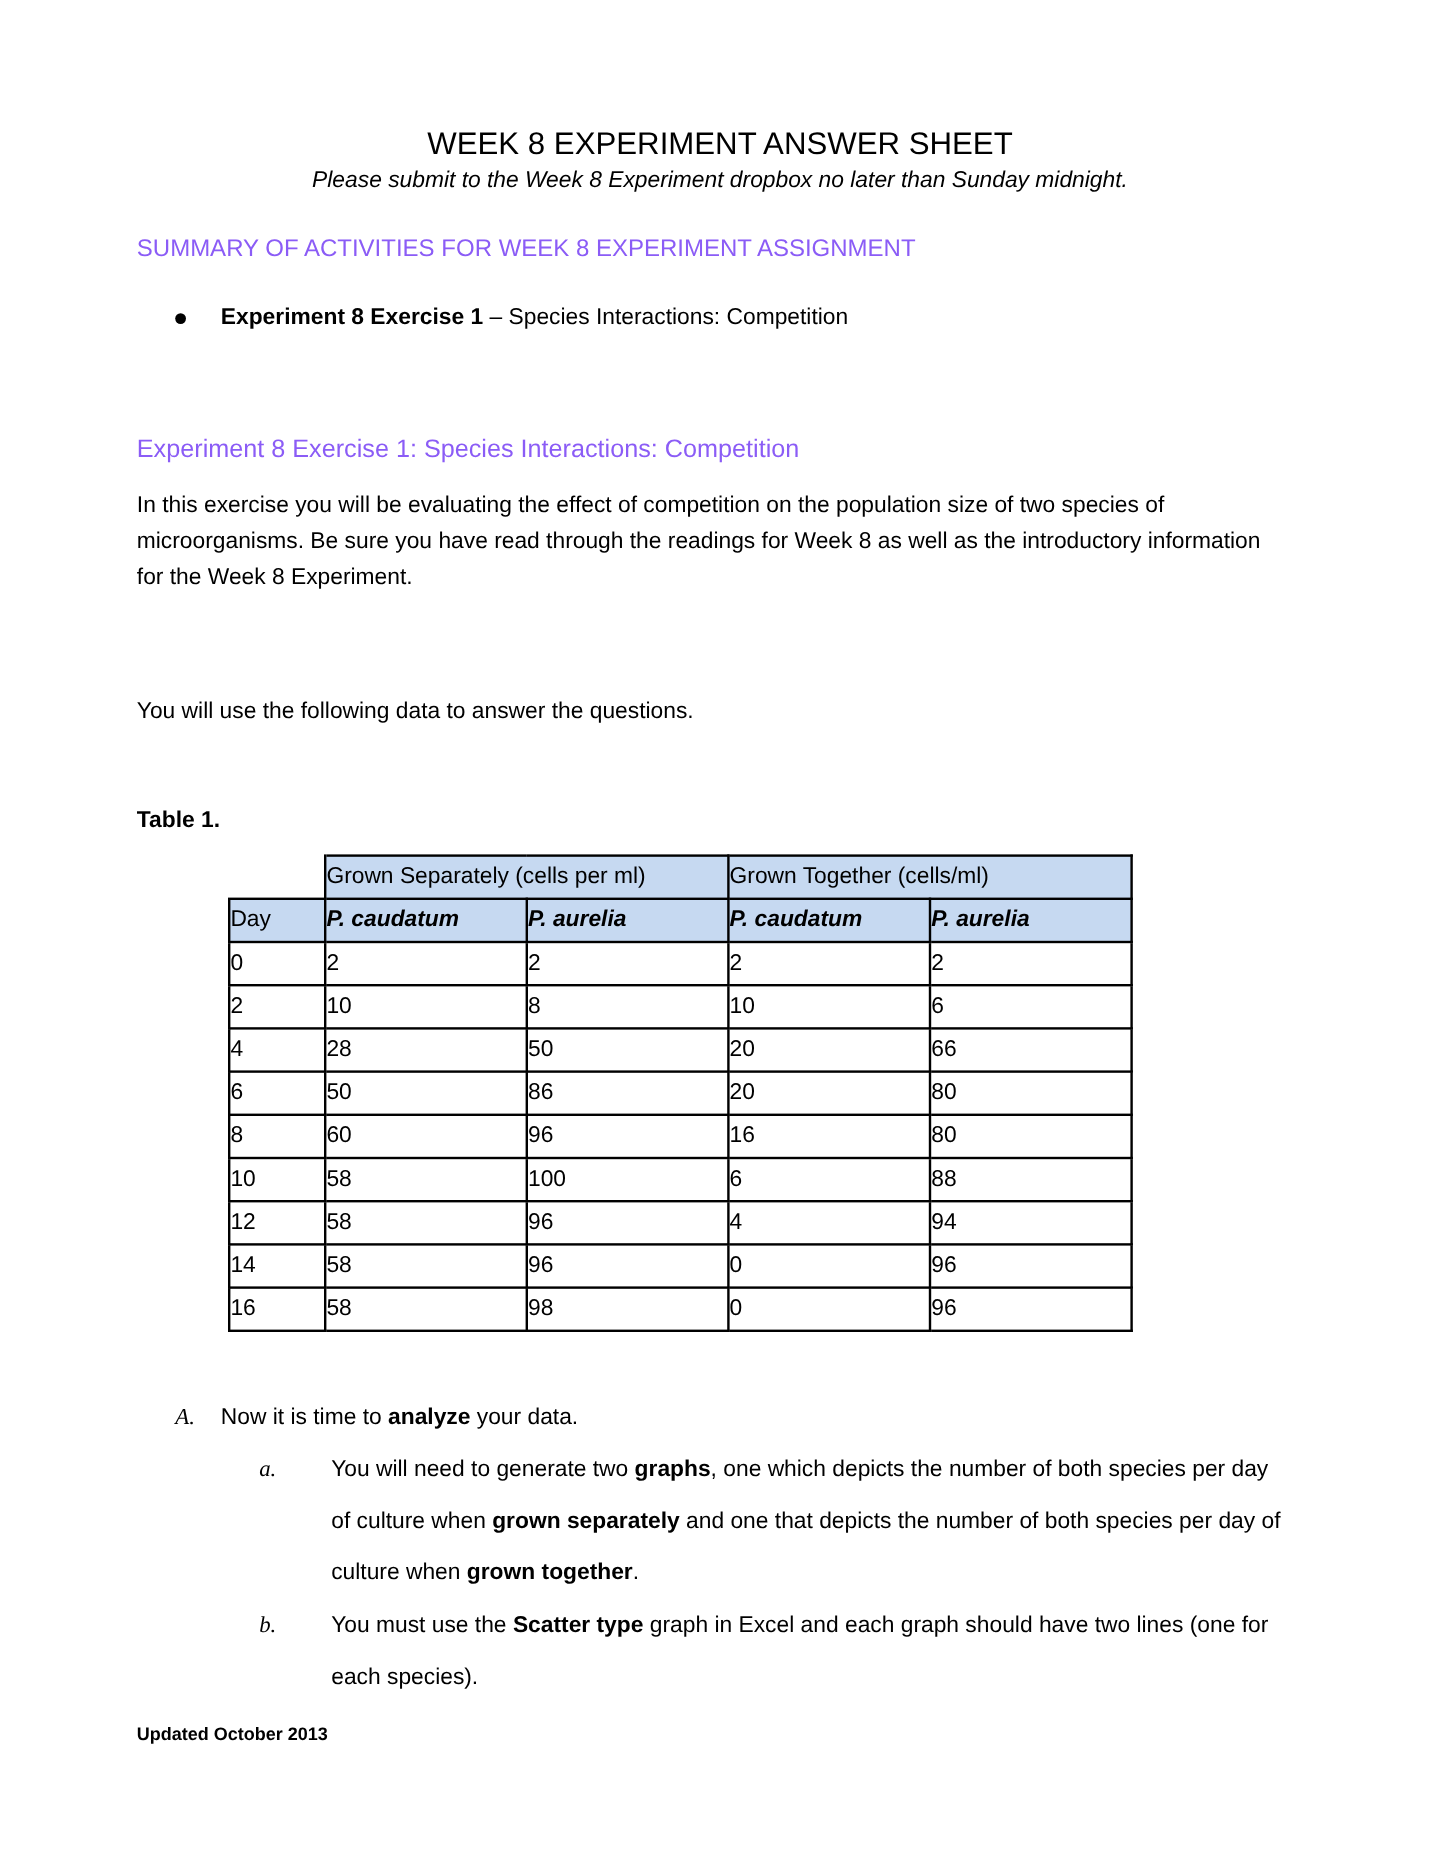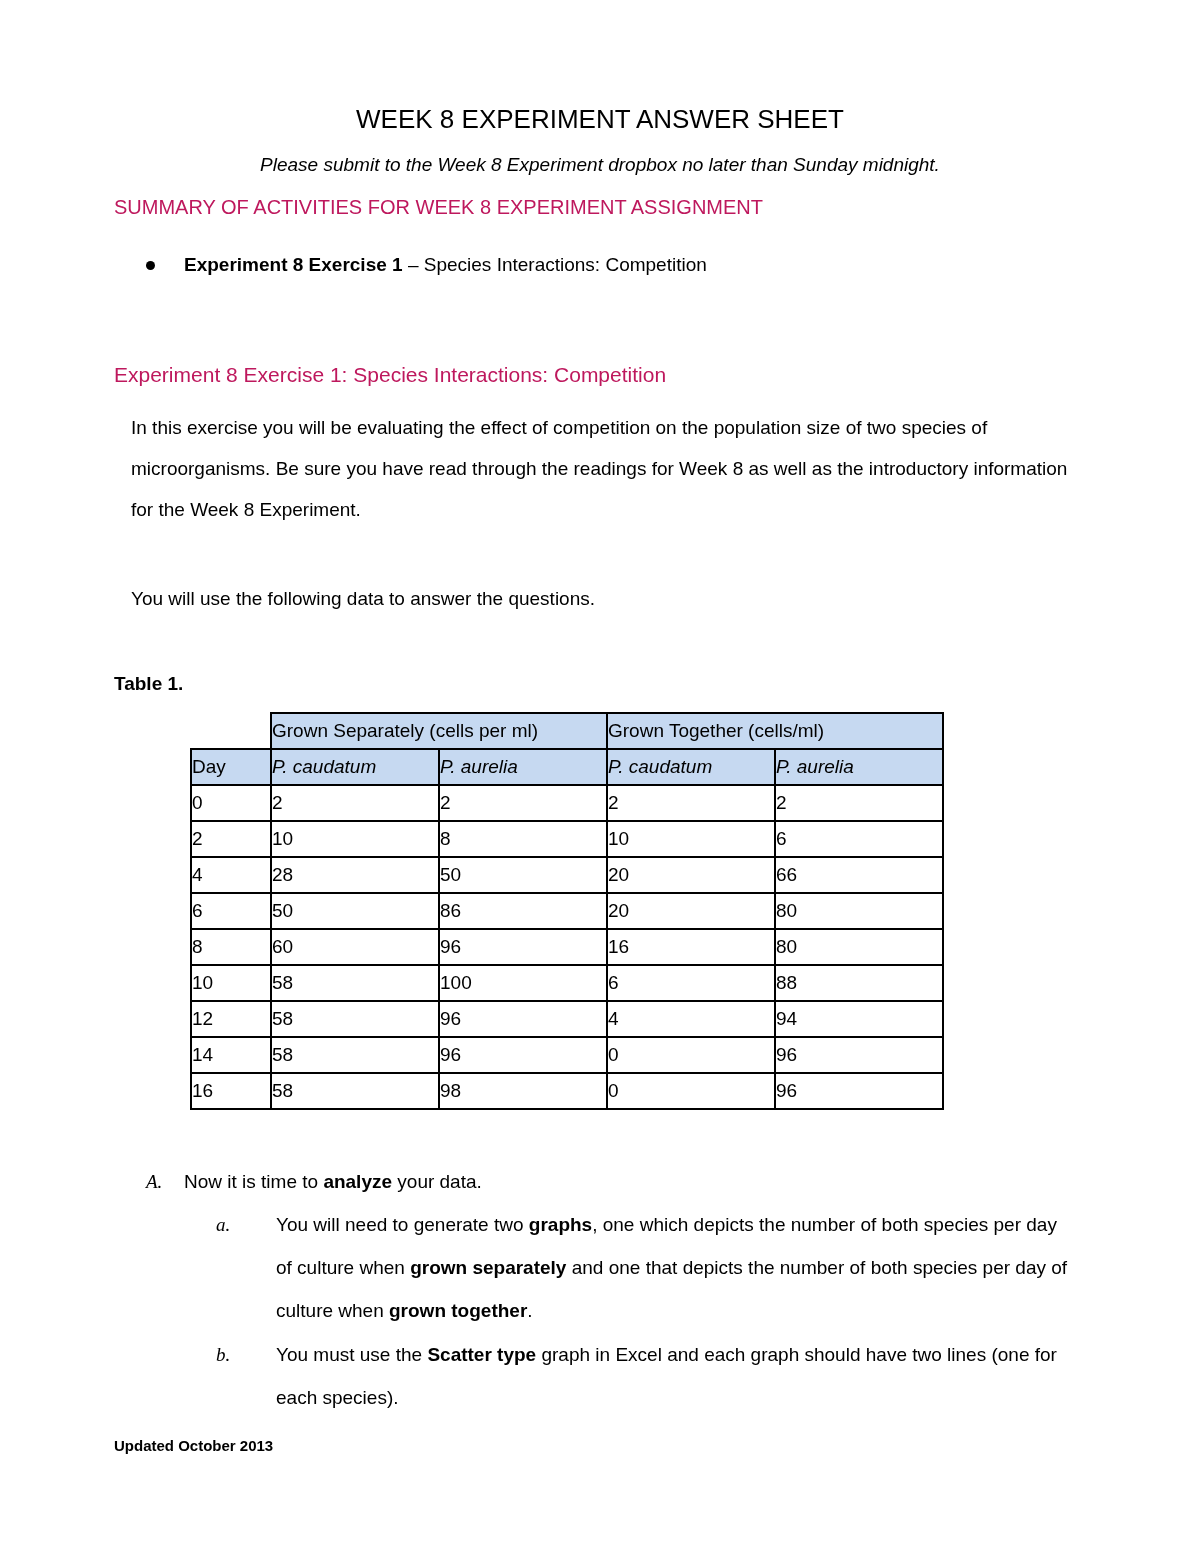--- a/index.html
+++ b/index.html
@@ -1,37 +1,37 @@
 <!DOCTYPE html>
 <html><head>
 <meta charset="utf-8">
 <style>
   html, body { margin: 0; padding: 0; background: #ffffff; }
   body { width: 1200px; height: 1553px; position: relative; font-family: "Liberation Sans", sans-serif; color: #000; }
   .page { position: absolute; left: 0; top: 0; width: 1200px; height: 1553px; }
   .title { position: absolute; top: 104px; left: 0; width: 1200px; text-align: center; font-family: "Liberation Sans", sans-serif; font-size: 26px; font-weight: normal; letter-spacing: 0px; }
-  .subtitle { position: absolute; top: 140px; left: 0; width: 1200px; text-align: center; font-style: italic; font-size: 19px; margin-top: 14px; }
-  .green-heading { position: absolute; left: 114px; color: #be185d; font-family: "Liberation Sans", sans-serif; font-size: 20px; }
+  .subtitle { position: absolute; top: 140px; left: 0; width: 1200px; text-align: center; font-style: italic; font-size: 19px; }
+  .green-heading { position: absolute; left: 114px; color: #8b5cf6; font-family: "Liberation Sans", sans-serif; font-size: 20px; }
   .summary-heading { top: 196px; font-size: 20px; }
   .ex1-heading { top: 363px; font-size: 21px; }
   .bullets { position: absolute; top: 250px; left: 146px; margin: 0; padding: 0; list-style: none; font-size: 19px; }
   .bullets li { position: relative; padding-left: 38px; height: 30px; line-height: 30px; }
   .bullets li .dot { position: absolute; left: 0; top: 11px; width: 9px; height: 9px; background: #000; border-radius: 50%; }
   .bullets b { font-weight: bold; }
-  .para { position: absolute; left: 114px; width: 960px; font-size: 19px; line-height: 41px; margin-left: 17px; }
+  .para { position: absolute; left: 114px; width: 960px; font-size: 19px; line-height: 30px; }
   .intro { top: 407px; }
   .use-data { top: 578px; }
   .table-label { position: absolute; left: 114px; top: 663px; font-size: 19px; font-weight: bold; line-height: 42px; }
   table.data { position: absolute; left: 190px; top: 712px; border-collapse: collapse; font-size: 19px; }
   table.data td { border: 2px solid #000; text-align: left; height: 34px; padding: 0; }
   table.data td.blank { border: none; border-right: 2px solid #000; border-bottom: 2px solid #000; }
   table.data .hdr { background: #c6d9f1; }
   table.data .sp { font-style: italic; }
   .col-day { width: 78px; }
-  .col-v { width: 166px; }
+  .col-v { width: 166px; font-weight: bold; }
   .analyze { position: absolute; left: 146px; top: 1160px; font-size: 19px; line-height: 43px; width: 950px; }
   .analyze .letter { font-family: "Liberation Serif", serif; font-style: italic; display: inline-block; width: 38px; }
   .sub { position: absolute; left: 216px; font-size: 19px; line-height: 43px; width: 860px; }
   .sub .letter { position: absolute; left: 0; font-family: "Liberation Serif", serif; font-style: italic; }
   .sub .txt { display: block; margin-left: 60px; }
   .sub-a { top: 1203px; }
   .sub-b { top: 1333px; }
   .footer { position: absolute; left: 114px; top: 1437px; font-size: 15px; font-weight: bold; }
 </style>
 </head>

